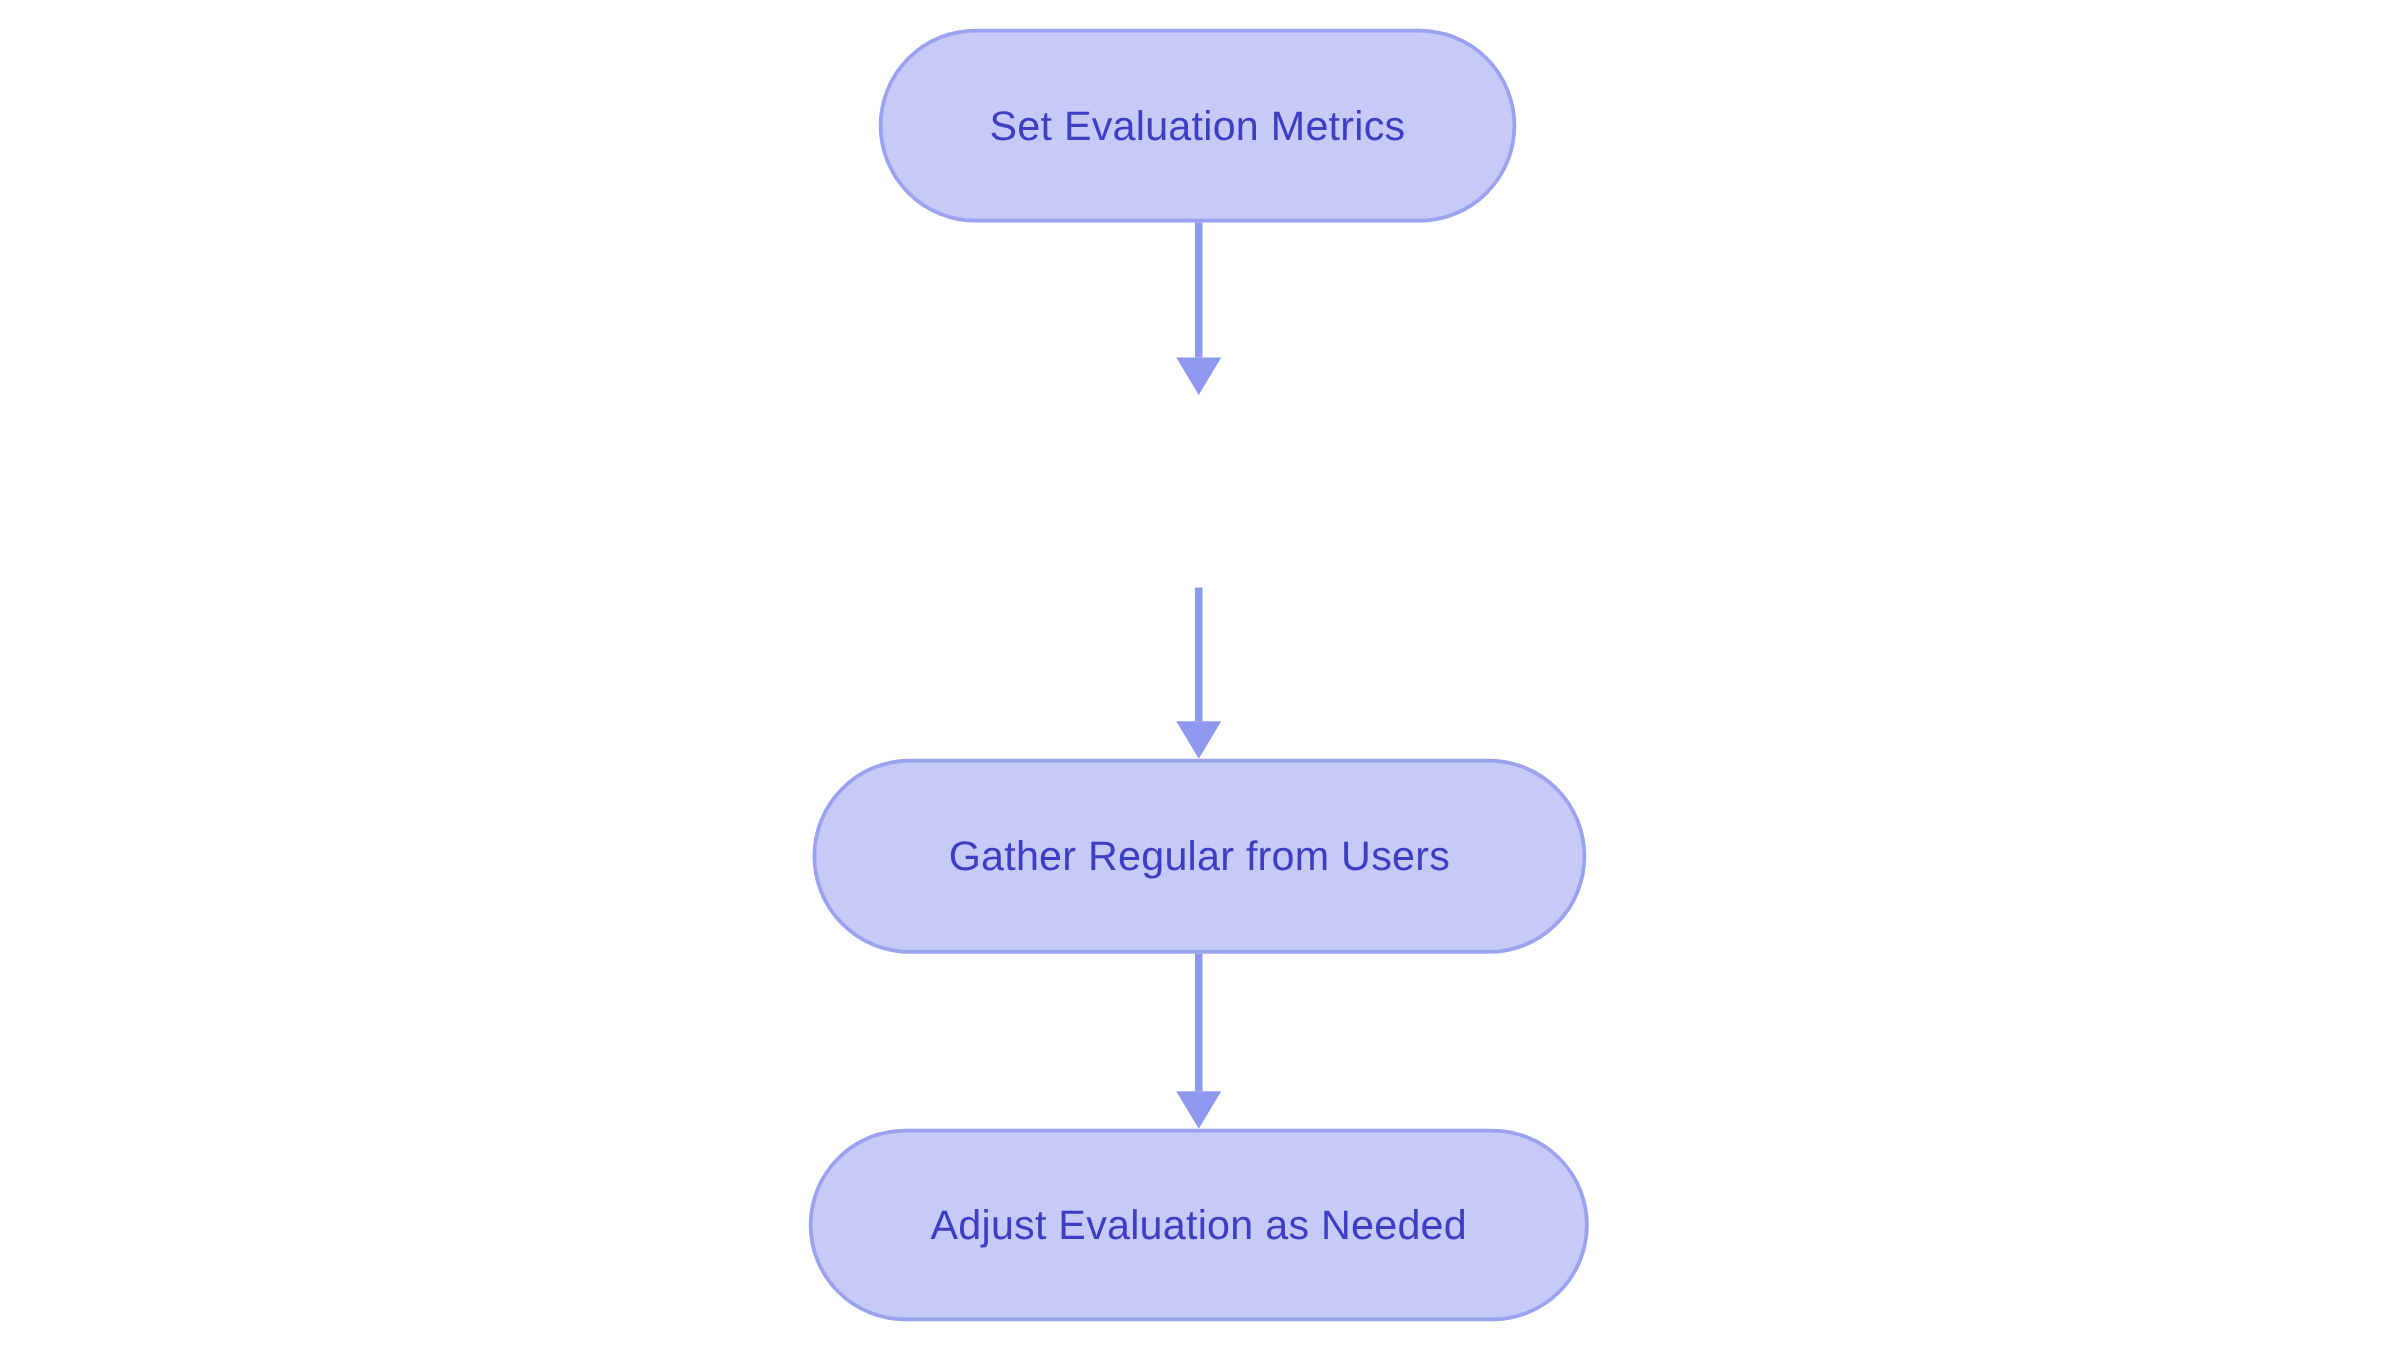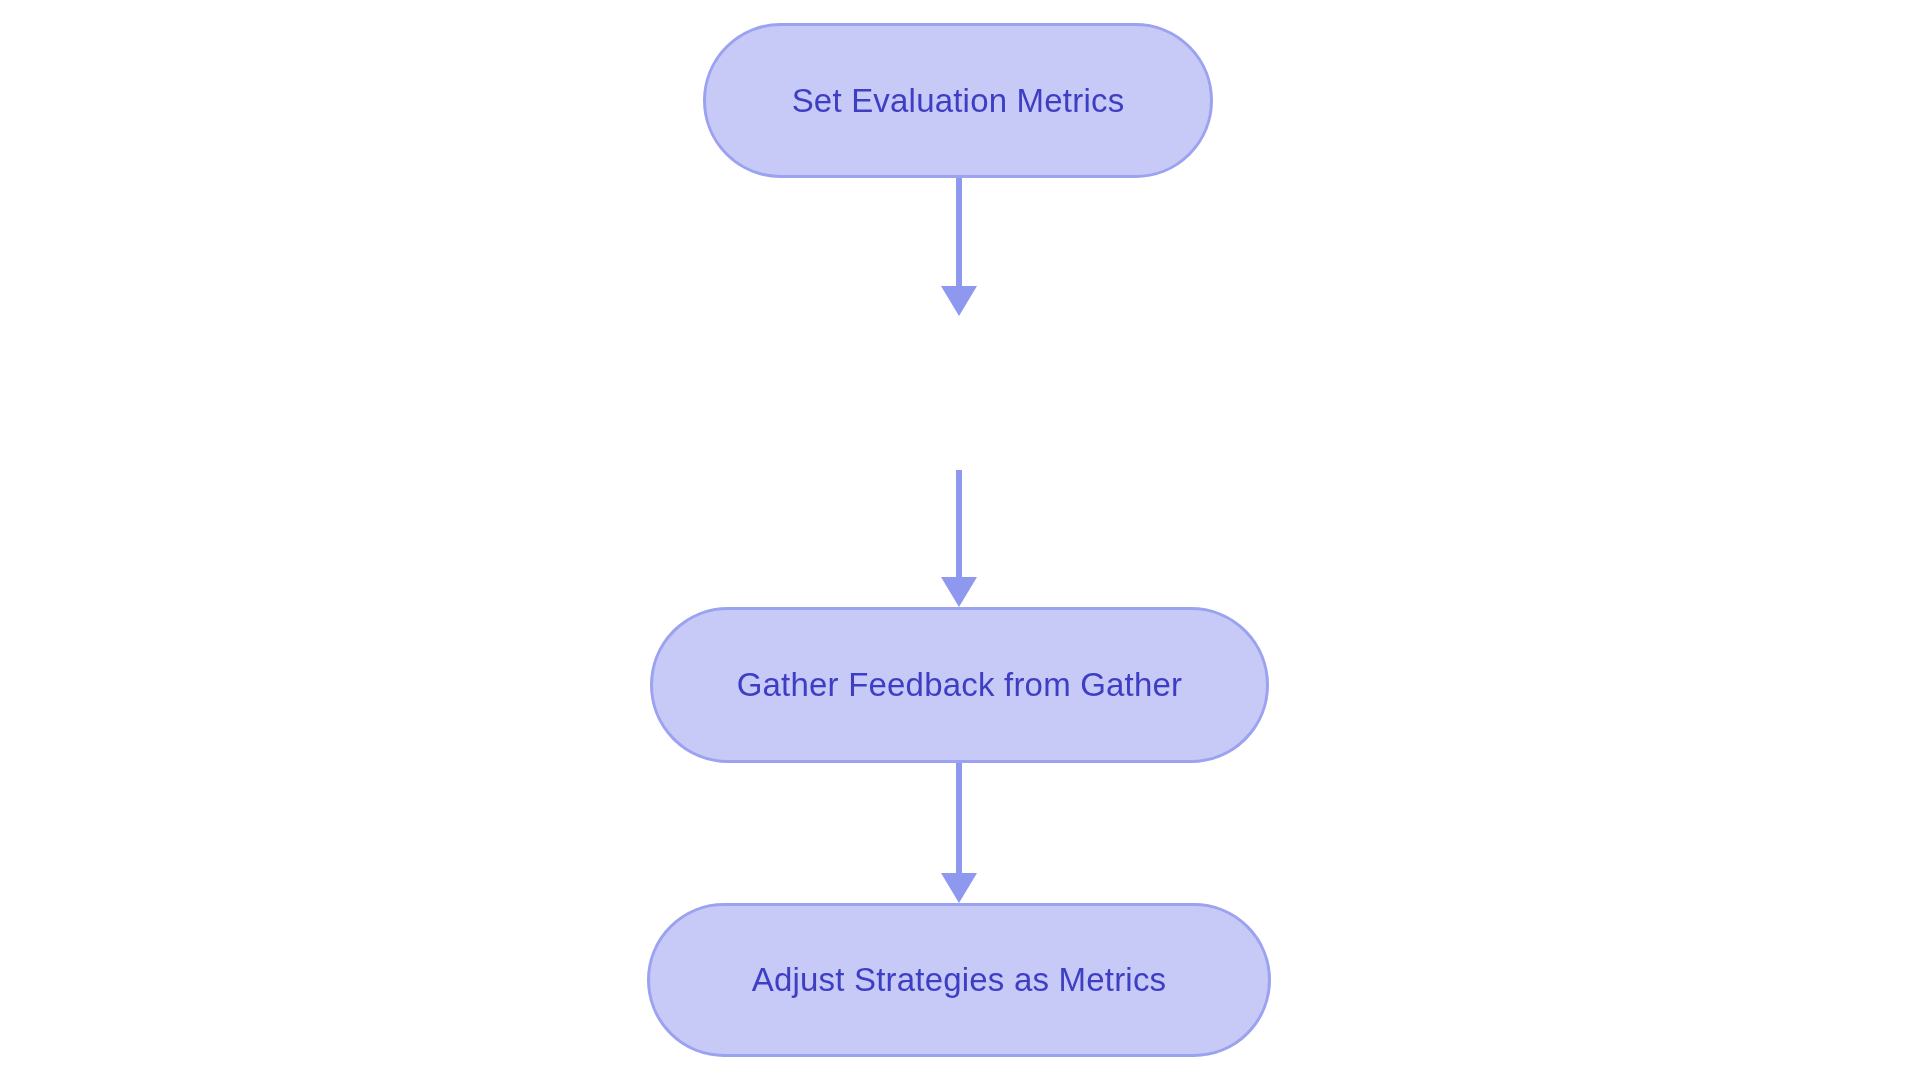--- a/index.html
+++ b/index.html
@@ -71,25 +71,25 @@
     <div class="arrow-head"></div>
   </div>
 
 
   <div class="flow-arrow" style="left:941px; top:470px; height:137px;">
     <div class="arrow-line"></div>
     <div class="arrow-head"></div>
   </div>
 
   <div class="flow-node" style="left:650px; top:607px; width:619px; height:156px;">
-    <span class="node-label">Gather Feedback from Gather</span>
+    <span class="node-label">Gather Regular from Users</span>
   </div>
 
   <div class="flow-arrow" style="left:941px; top:763px; height:140px;">
     <div class="arrow-line"></div>
     <div class="arrow-head"></div>
   </div>
 
   <div class="flow-node" style="left:647px; top:903px; width:624px; height:154px;">
-    <span class="node-label">Adjust Strategies as Metrics</span>
+    <span class="node-label">Adjust Evaluation as Needed</span>
   </div>
 
 </div>
 
 </body></html>

